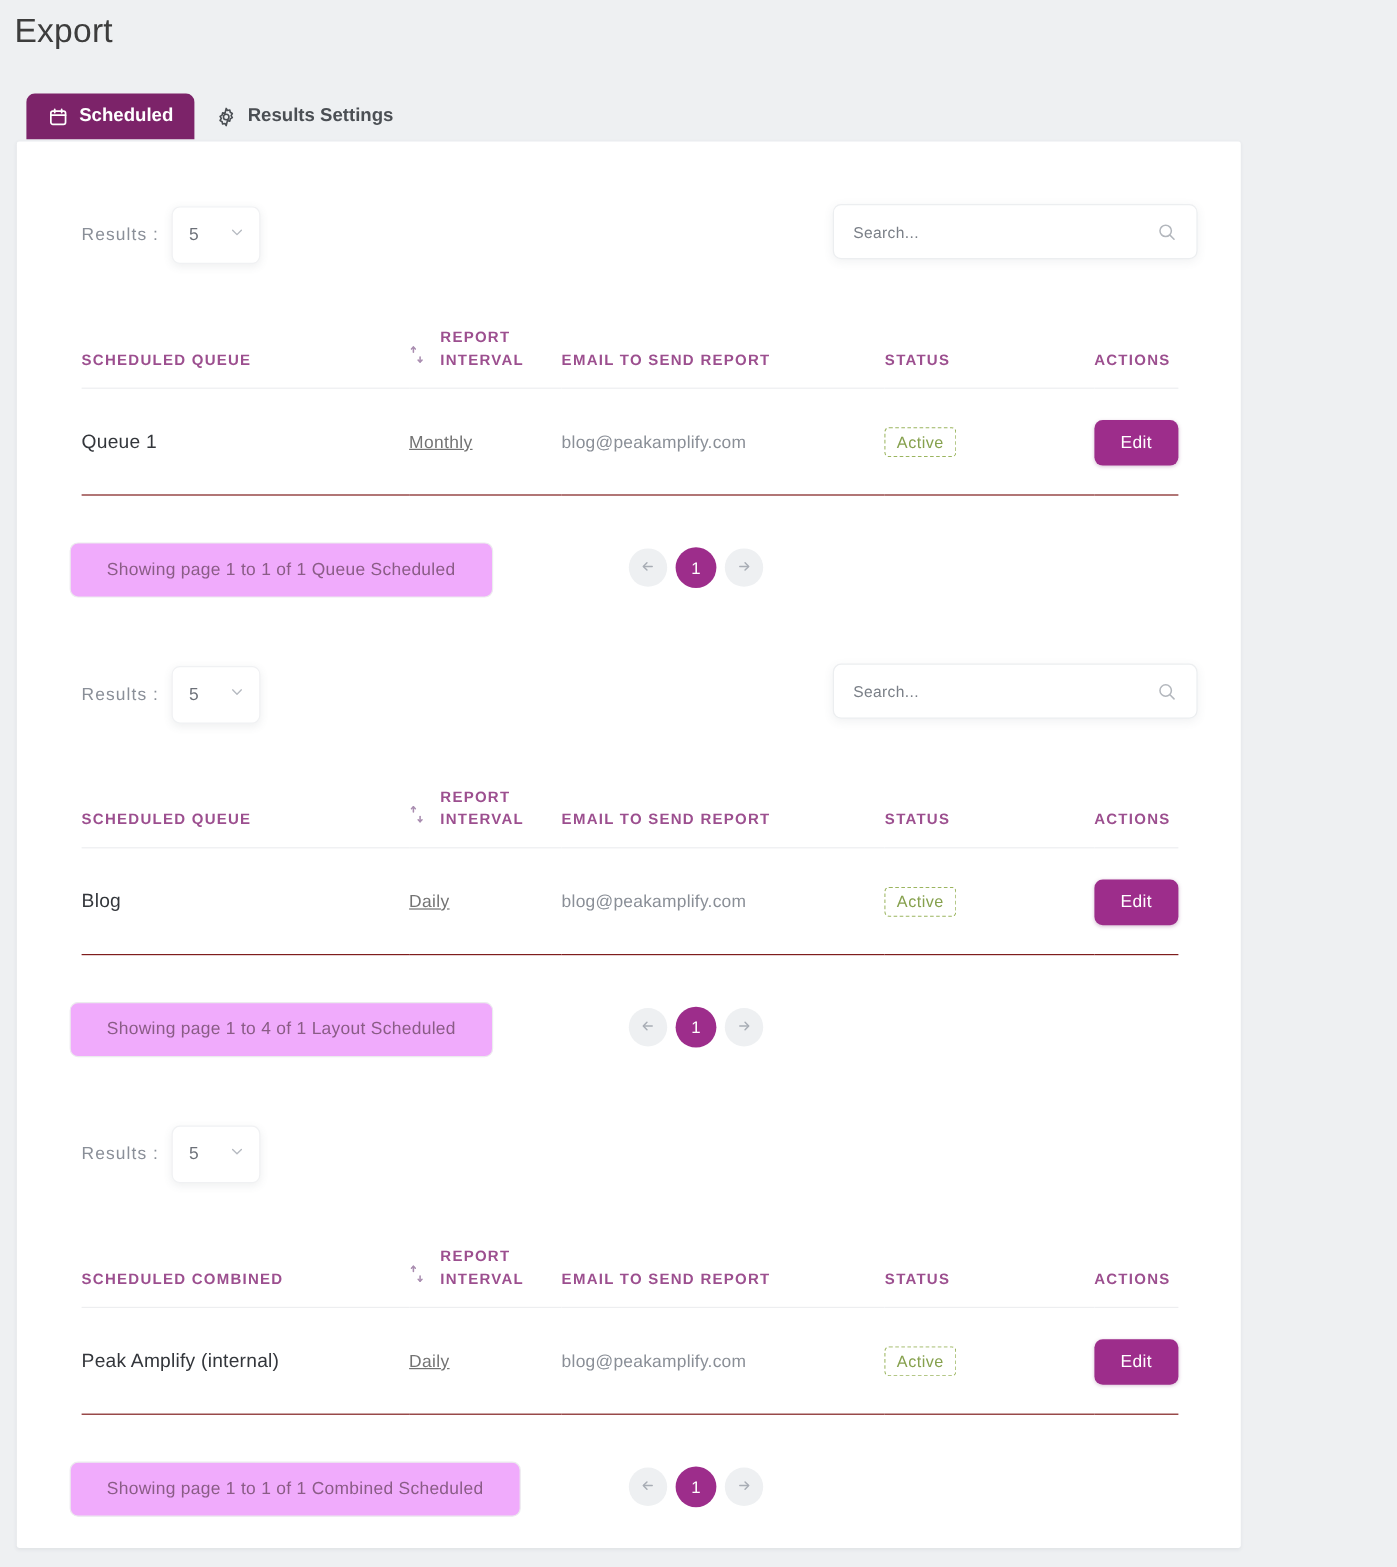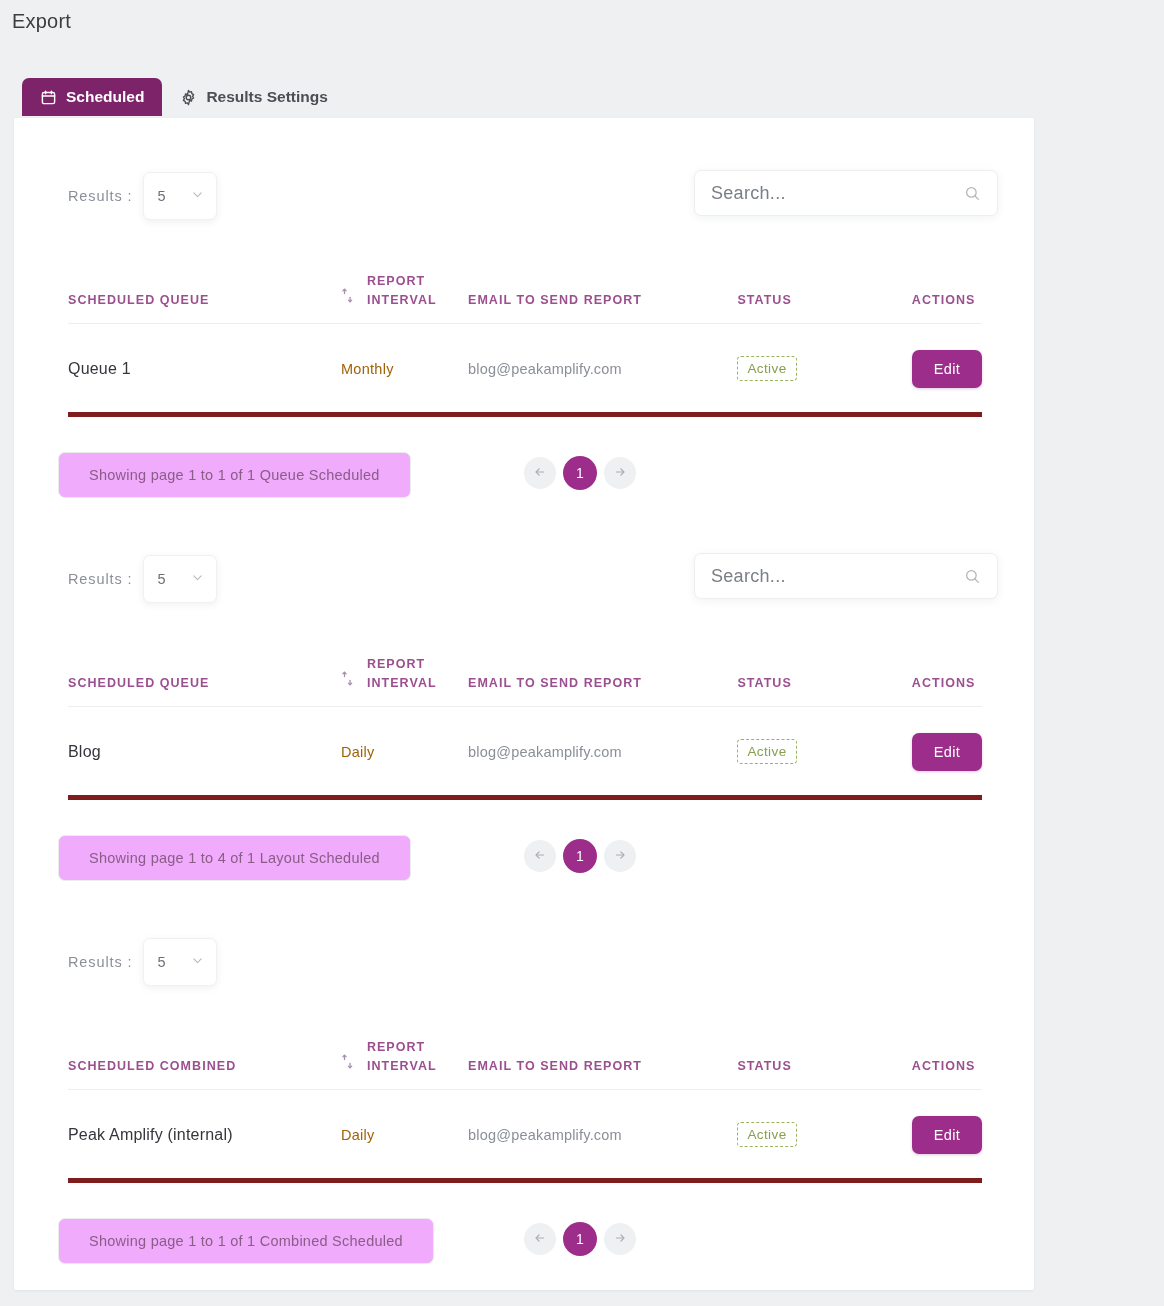--- a/index.html
+++ b/index.html
@@ -16,21 +16,21 @@
     height: 1306px;
     background: #eef0f2;
     overflow: hidden;
   }
 
   
   .page-title {
     position: absolute;
     left: 12px;
     top: 10px;
-    font-size: 20px;
+    font-size: 28px;
     font-weight: 400;
     color: #3d3d3d;
     letter-spacing: 0.2px;
   }
 
   
   .tabs {
     position: absolute;
     left: 22px;
     top: 78px;
@@ -123,21 +123,21 @@
     border-radius: 7px;
     box-shadow: 0 2px 8px rgba(80,84,100,0.08);
     display: flex;
     align-items: center;
     padding: 0 16px;
   }
   .search-box input {
     flex: 1;
     border: none;
     outline: none;
-    font-size: 18px;
+    font-size: 13px;
     color: #5a5f66;
     background: transparent;
     font-family: "Liberation Sans", sans-serif;
     letter-spacing: 0.3px;
   }
   .search-box input::placeholder { color: #7a7f87; }
   .search-icon { flex: 0 0 auto; display: flex; }
 
   
   .tbl {
@@ -163,33 +163,34 @@
   .tbl thead th.c2 { width: 280px; }
   .tbl thead th.c3 { width: 185px; }
   .tbl thead th.c4 { width: auto; }
   .sort-icon {
     position: absolute;
     left: 0px;
     bottom: 13px;
   }
   .tbl tbody td {
     padding: 26px 0 24px 0;
-    border-bottom: 5px solid #7f1d1d;
+    border-bottom: 1px solid #7f1d1d;
     vertical-align: middle;
   }
   .cell-name {
     font-size: 16px;
     color: #33363b;
     letter-spacing: 0.2px;
   }
   .cell-interval {
     font-size: 14.5px;
-    color: #a16207;
+    color: #737373;
     letter-spacing: 0.3px;
     padding-left: 26px;
+    text-decoration: underline;
   }
   .cell-email {
     font-size: 14.5px;
     color: #8a8f97;
     letter-spacing: 0.2px;
   }
   .badge {
     display: inline-block;
     font-size: 13.5px;
     color: #86a14e;

